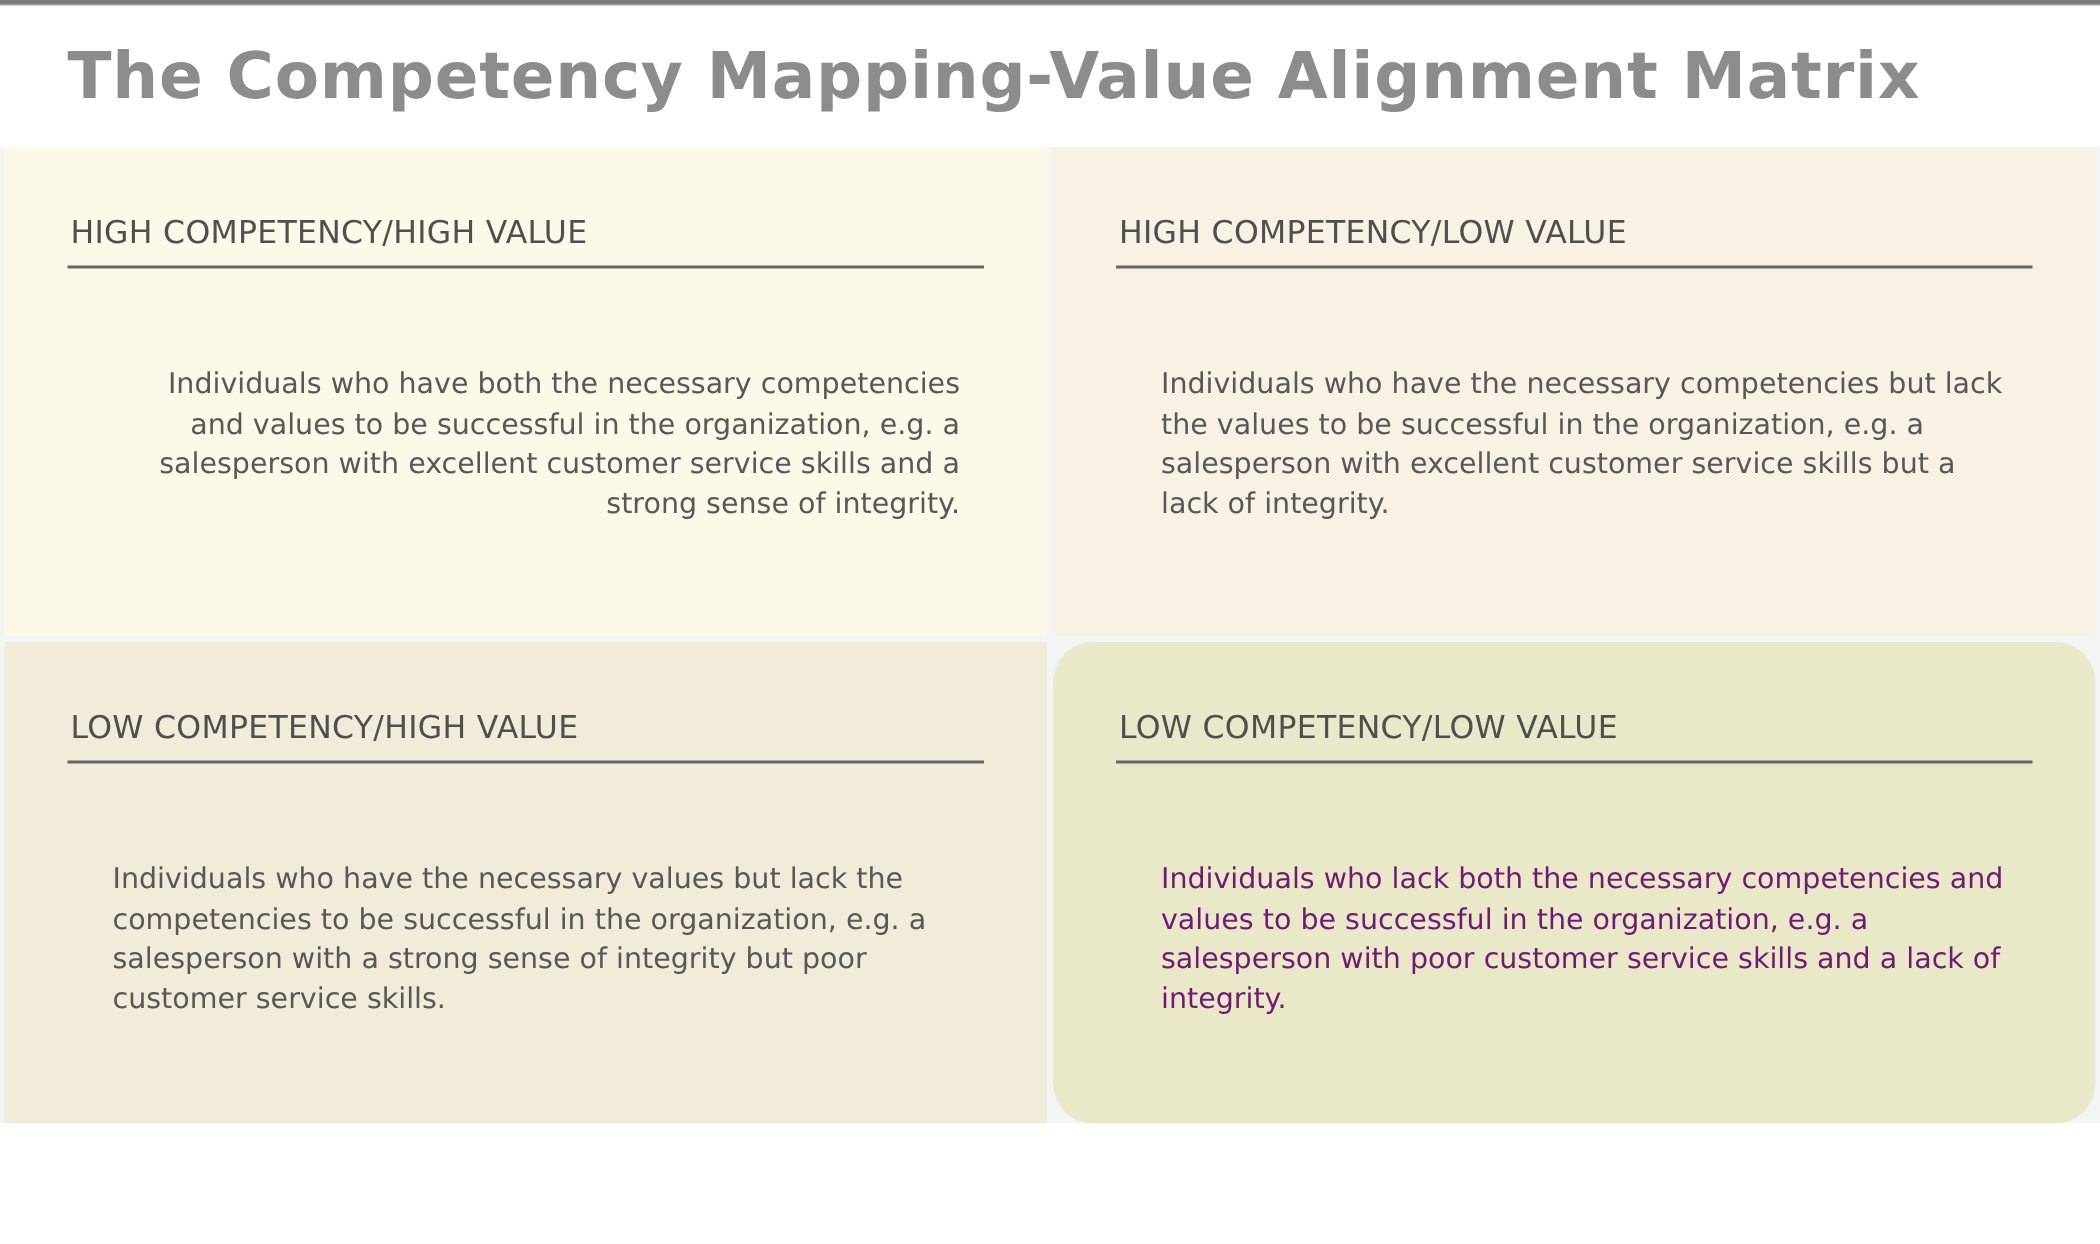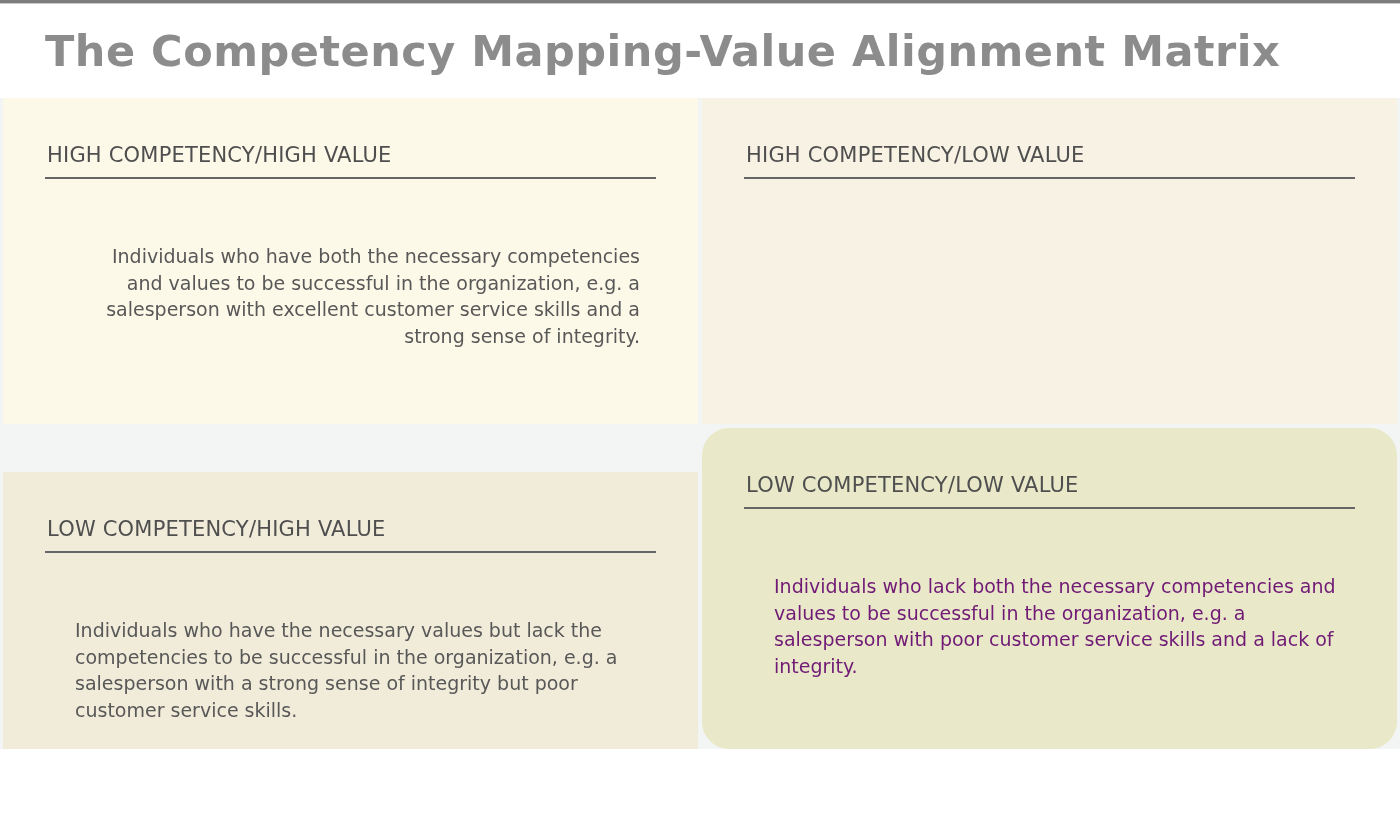--- a/index.html
+++ b/index.html
@@ -58,21 +58,21 @@
   }
   .quadrant p {
     margin: 64px 0 0 30px;
     max-width: 565px;
     font-size: 19px;
     line-height: 26.5px;
     color: #585858;
   }
   .q-tl { background: #fdf9e8; }
   .q-tr { background: #f7f2e3; }
-  .q-bl { background: #f1ecd9; margin-top: 44px; }
+  .q-bl { background: #f1ecd9; }
   .q-br { background: #e9e9ca; }
 
   .footer-gap { height: 14px; background: #ffffff; }
   footer.footer-band {
     height: 49px;
     background: #fdfce9;
     display: flex; align-items: center; justify-content: center;
   }
   .footer-text {
     font-size: 19px;
@@ -96,20 +96,21 @@
 
     <section class="quadrant q-tl" style="background-color: rgb(253, 249, 232);">
       <h2 style="color: rgb(79, 79, 79);">HIGH COMPETENCY/HIGH VALUE</h2>
       <div class="rule" style="background-color: rgb(102, 102, 102);"></div>
       <p style="color: rgb(88, 88, 88); text-align: right;">Individuals who have both the necessary competencies and values to be successful in the organization, e.g. a salesperson with excellent customer service skills and a strong sense of integrity.</p>
     </section>
 
     <section class="quadrant q-tr" style="background-color: rgb(247, 242, 227);">
       <h2 style="color: rgb(79, 79, 79);">HIGH COMPETENCY/LOW VALUE</h2>
       <div class="rule" style="background-color: rgb(102, 102, 102);"></div>
+      <p style="color: rgb(88, 88, 88);">Individuals who have the necessary competencies but lack the values to be successful in the organization, e.g. a salesperson with excellent customer service skills but a lack of integrity.</p>
     </section>
 
     <section class="quadrant q-bl" style="background-color: rgb(241, 236, 217);">
       <h2 style="color: rgb(79, 79, 79);">LOW COMPETENCY/HIGH VALUE</h2>
       <div class="rule" style="background-color: rgb(102, 102, 102);"></div>
       <p style="color: rgb(88, 88, 88);">Individuals who have the necessary values but lack the competencies to be successful in the organization, e.g. a salesperson with a strong sense of integrity but poor customer service skills.</p>
     </section>
 
     <section class="quadrant q-br" style="background-color: rgb(233, 233, 202); border-radius: 27px;">
       <h2 style="color: rgb(79, 79, 79);">LOW COMPETENCY/LOW VALUE</h2>

